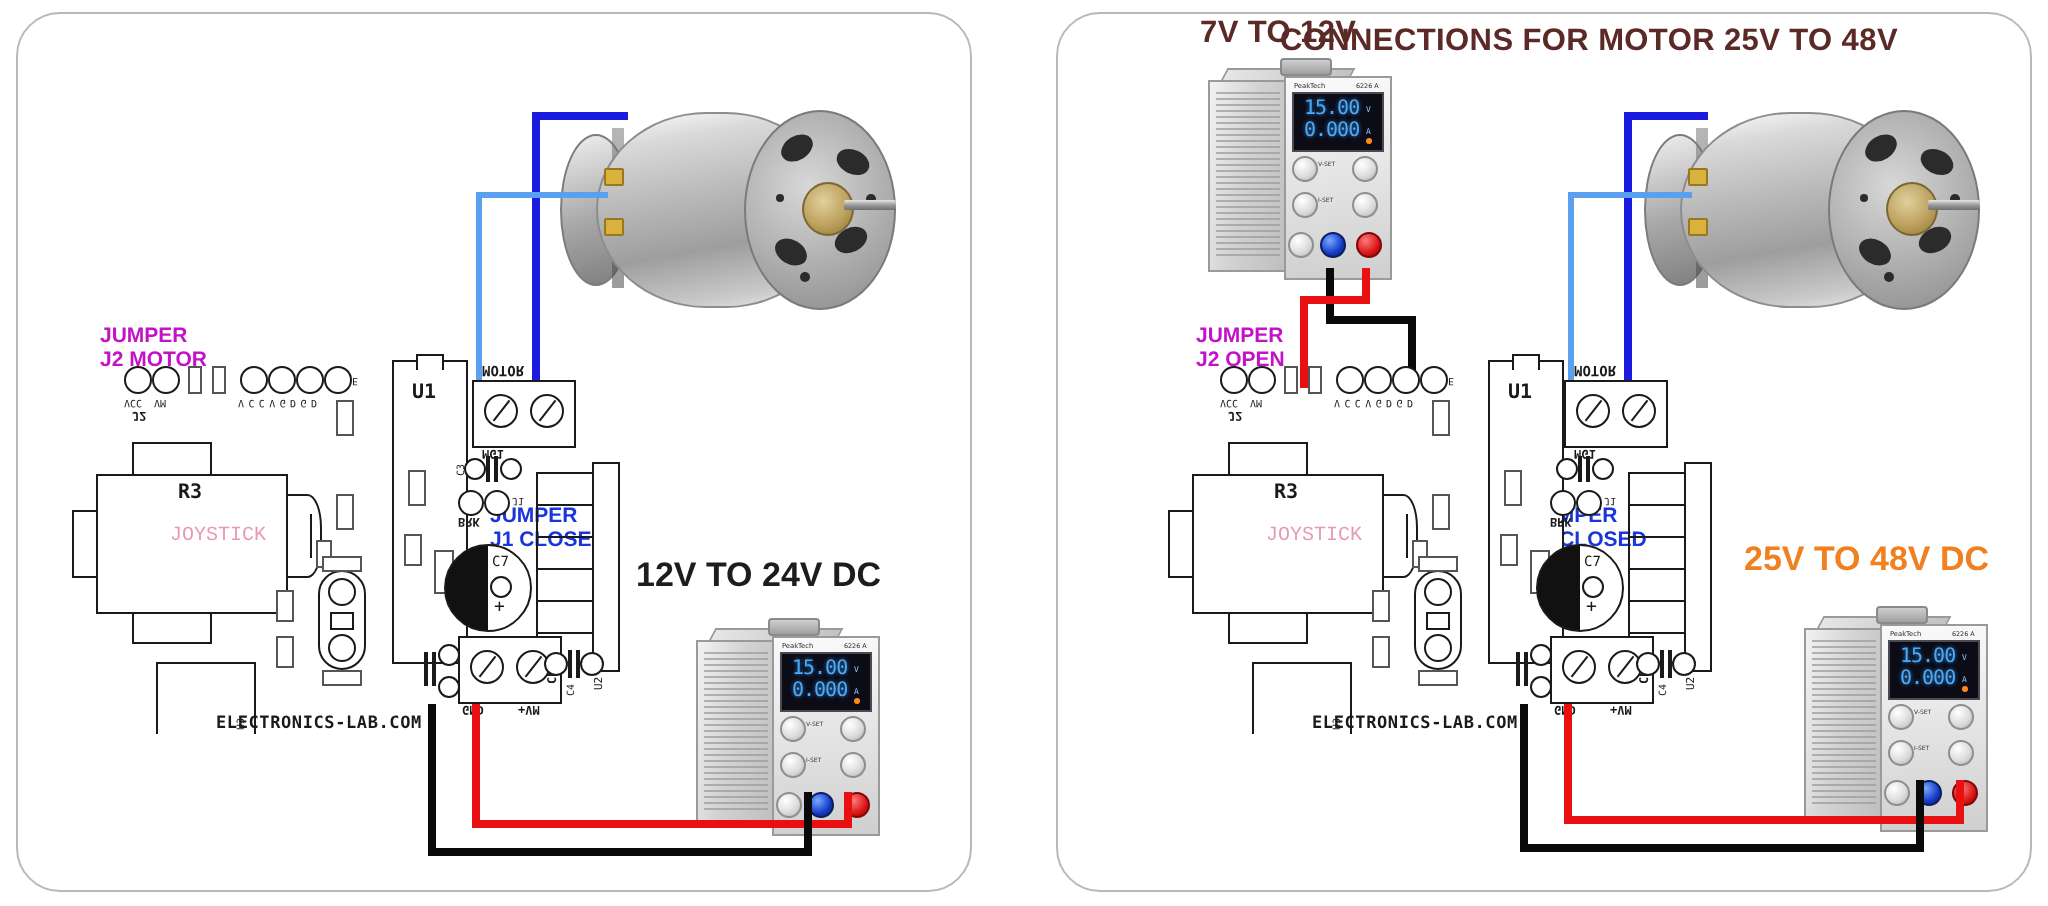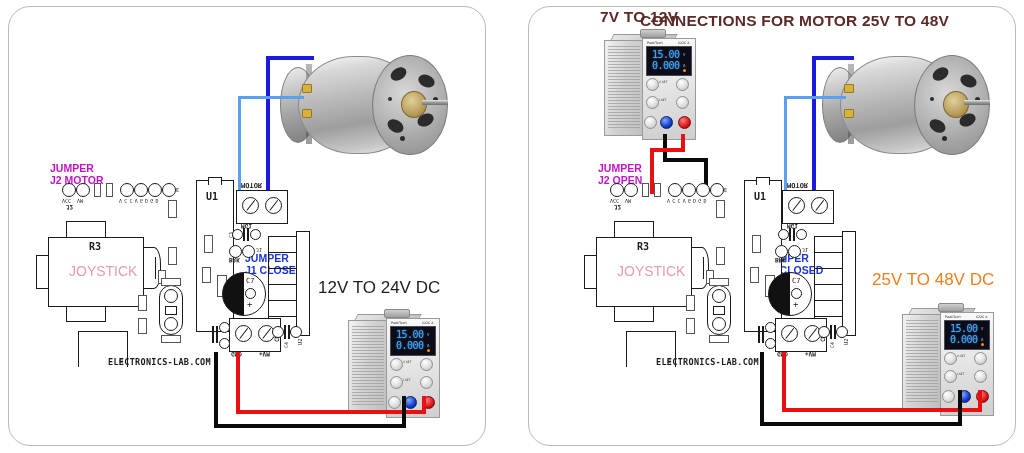--- a/index.html
+++ b/index.html
@@ -19,21 +19,21 @@
   #panel-right{left:528px;width:488px;}
 
   .ttl{
     position:absolute;font-weight:bold;color:#5c2a26;
     letter-spacing:.2px;white-space:nowrap;
   }
   #title-left{left:30px;top:18px;font-size:15.5px;}
   #title-right{left:640px;top:12px;font-size:15.5px;}
   #label-7v12v{left:600px;top:8px;font-size:15.5px;}
 
-  .dclabel{position:absolute;font-weight:normal;font-size:17px;white-space:nowrap;}
+  .dclabel{position:absolute;font-weight:bold;font-size:17px;white-space:nowrap;}
   #dc-left{left:318px;top:278px;color:#1d1d1d;}
   #dc-right{left:872px;top:270px;color:#f08020;}
 
   .jumper{
     position:absolute;font-weight:bold;font-size:10.5px;line-height:11.5px;
     white-space:nowrap;
   }
   .jmp-magenta{color:#c313c6;}
   .jmp-blue{color:#1a35d8;}
   #jmp-j2-left{left:50px;top:163px;}
@@ -55,22 +55,22 @@
   .smd{position:absolute;border:1.1px solid #555;box-sizing:border-box;background:#fff;}
   .reftxt{
     position:absolute;font-family:"DejaVu Sans Mono",monospace;
     color:#1a1a1a;white-space:nowrap;
   }
   .mirror{transform:scaleY(-1);}
   .rot90{transform:rotate(-90deg);transform-origin:0 0;}
 
   .joybox{position:absolute;border:1.4px solid #1a1a1a;background:#fff;box-sizing:border-box;}
   .joytxt{
-    position:absolute;font-family:Liberation Sans, sans-serif;
-    font-size:14px;color:#e79ab7;white-space:nowrap;
+    position:absolute;font-family:Liberation Mono, monospace;
+    font-size:10px;color:#e79ab7;white-space:nowrap;margin-left:16px;
   }
   .r3txt{
     position:absolute;font-family:"DejaVu Sans Mono",monospace;
     font-size:10px;font-weight:bold;color:#1a1a1a;
   }
 
   
   .tblock{position:absolute;border:1.5px solid #1a1a1a;background:#fff;box-sizing:border-box;}
   .screw{position:absolute;border:1.4px solid #1a1a1a;border-radius:50%;box-sizing:border-box;background:#fff;}
   .screw:after{

